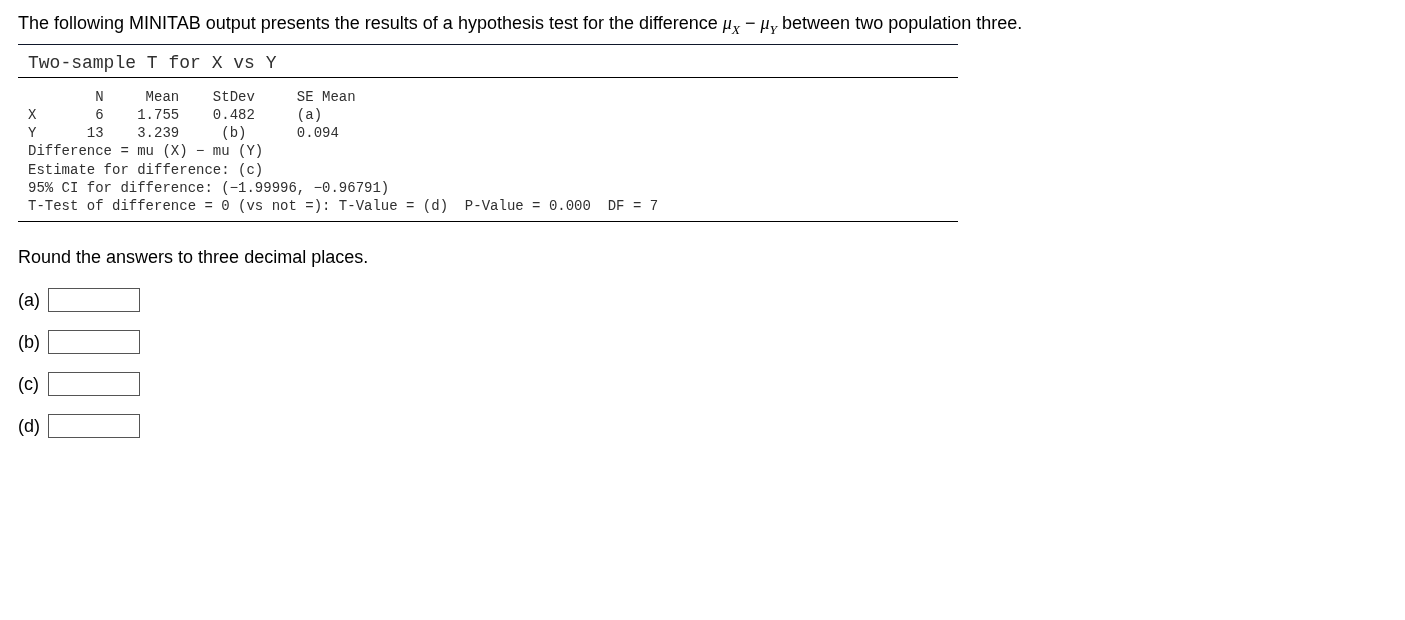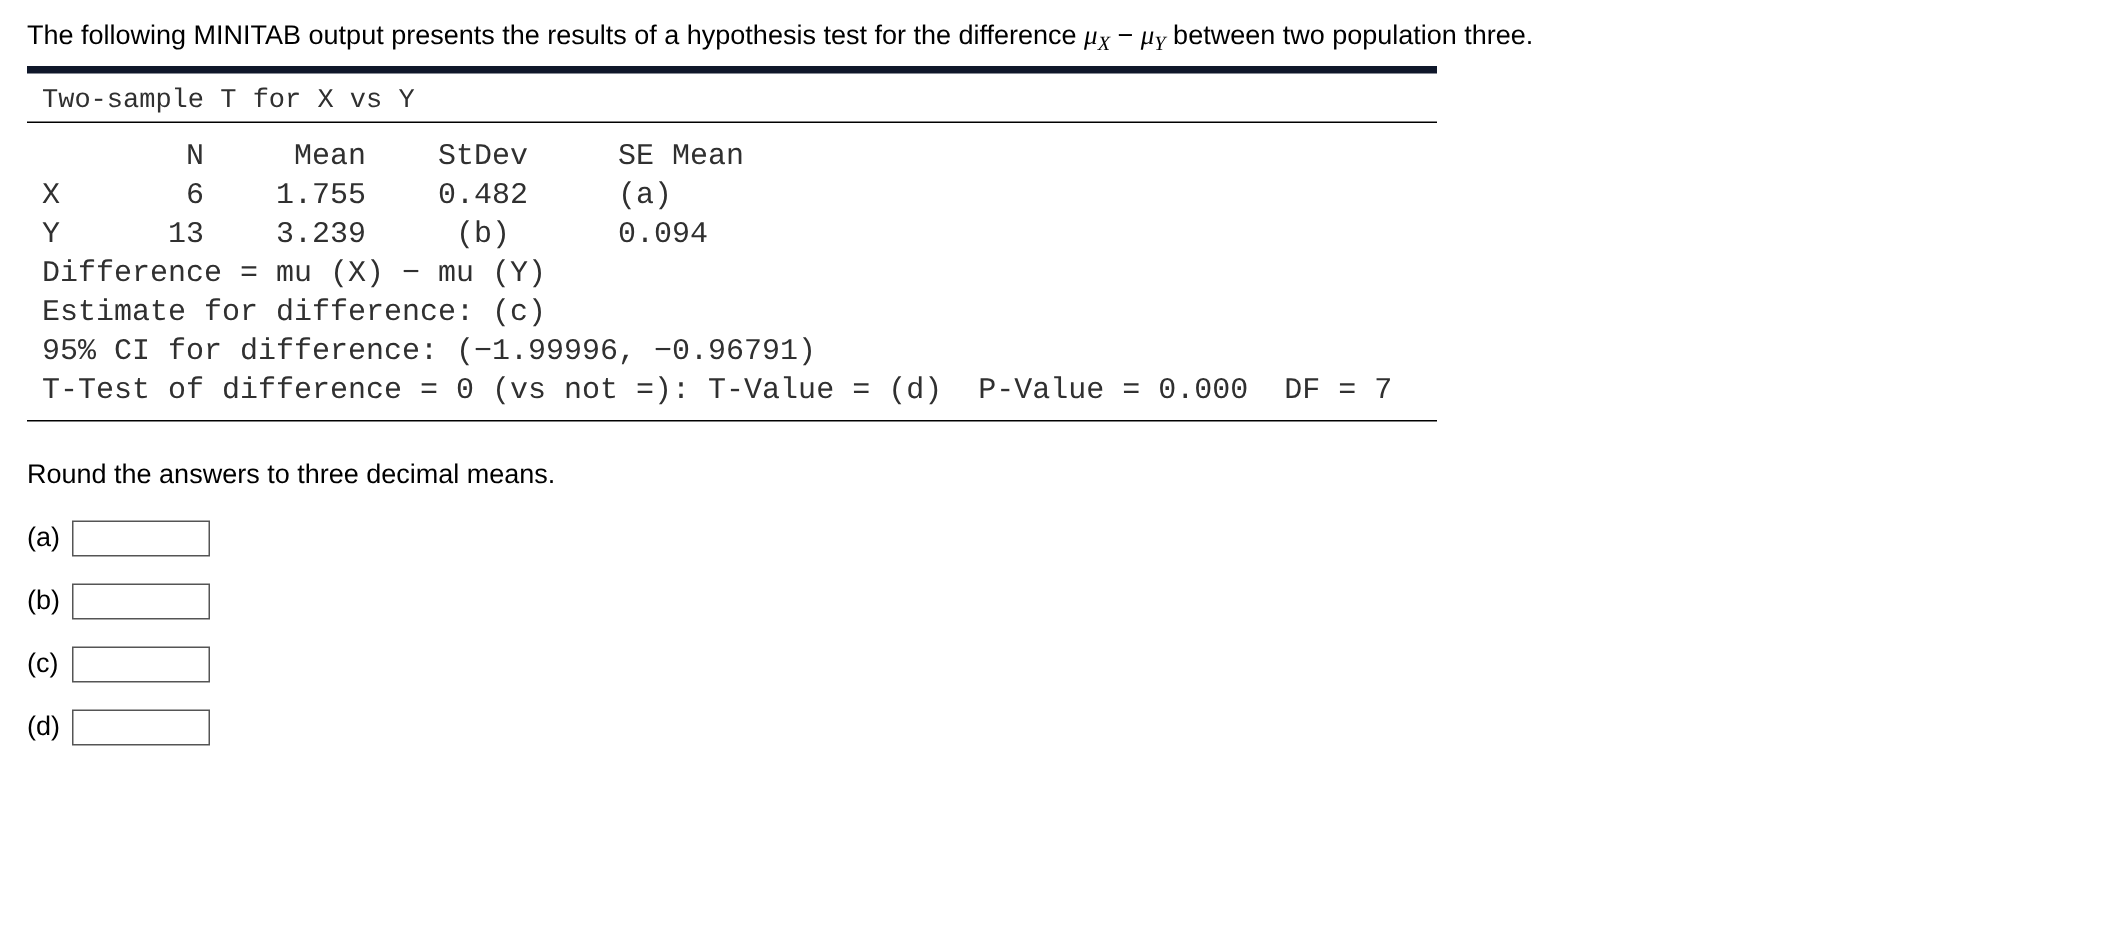--- a/index.html
+++ b/index.html
@@ -20,37 +20,37 @@
       font-style: italic;
       font-family: 'Times New Roman', serif;
     }
     .subscript {
       font-style: italic;
       font-family: 'Times New Roman', serif;
       font-size: 0.75em;
       vertical-align: sub;
     }
     .minitab-block {
-      border-top: 5px solid #0f172a;
+      border-top: 1px solid #0f172a;
       border-bottom: 1px solid #000;
       width: 940px;
       padding: 6px 0 6px 0;
       margin-top: 2px;
     }
     .minitab-title {
       font-family: 'Courier New', monospace;
       font-size: 18px;
       color: #303030;
       padding: 2px 0 4px 10px;
       border-bottom: 1px solid #000;
       margin-bottom: 10px;
     }
     .mono {
       font-family: 'Courier New', monospace;
-      font-size: 20px;
+      font-size: 14px;
       color: #303030;
       white-space: pre;
       padding-left: 10px;
       line-height: 1.3;
     }
     .instructions {
       margin-top: 25px;
       margin-bottom: 20px;
     }
     .answer-row {
@@ -83,21 +83,21 @@
   <div class="minitab-title">Two-sample T for X vs Y</div>
   <div class="mono">        N     Mean    StDev     SE Mean
 X       6    1.755    0.482     (a)
 Y      13    3.239     (b)      0.094
 Difference = mu (X) − mu (Y)
 Estimate for difference: (c)
 95% CI for difference: (−1.99996, −0.96791)
 T-Test of difference = 0 (vs not =): T-Value = (d)  P-Value = 0.000  DF = 7</div>
 </div>
 
-<div class="instructions">Round the answers to three decimal means.</div>
+<div class="instructions">Round the answers to three decimal places.</div>
 
 <div class="answer-row">
   <span class="answer-label">(a)</span>
   <input type="text" class="answer-input" value="" style="">
 </div>
 
 <div class="answer-row">
   <span class="answer-label">(b)</span>
   <input type="text" class="answer-input" value="" style="">
 </div>

